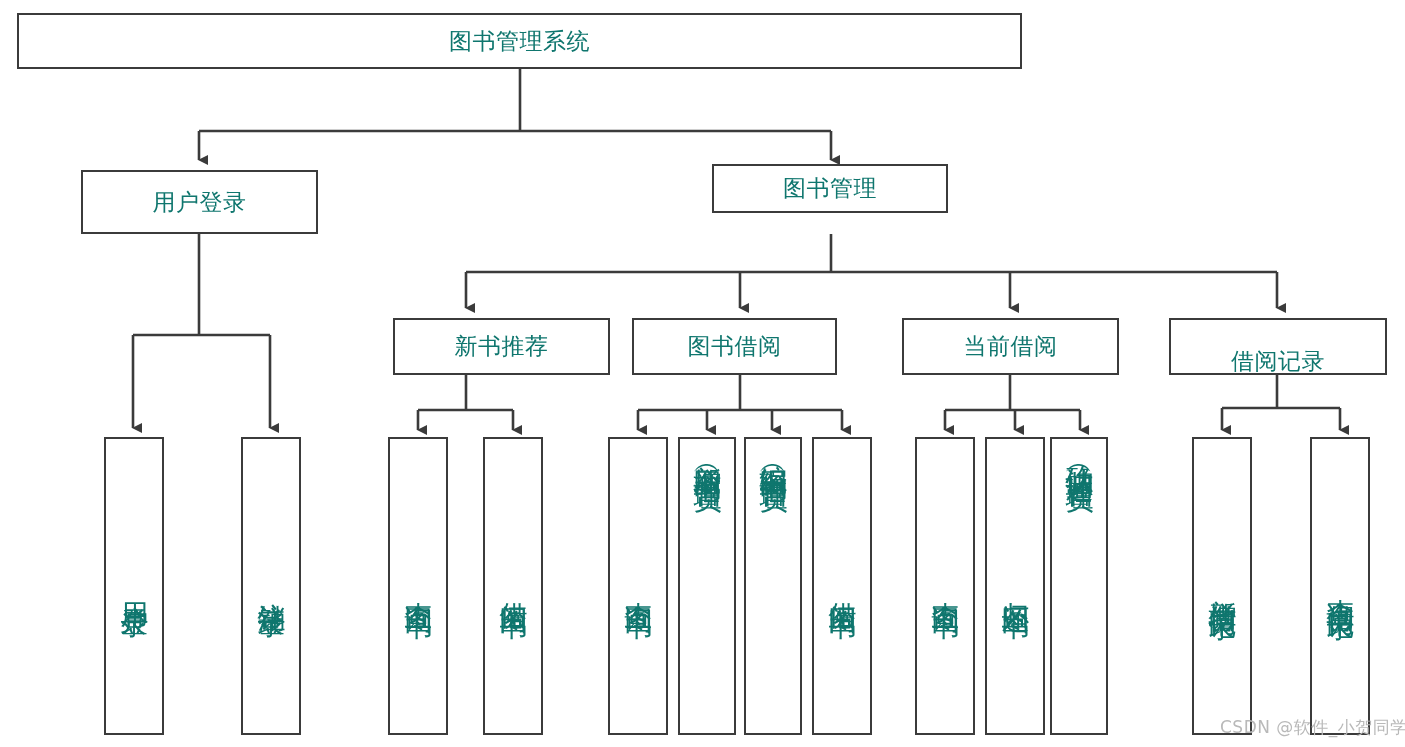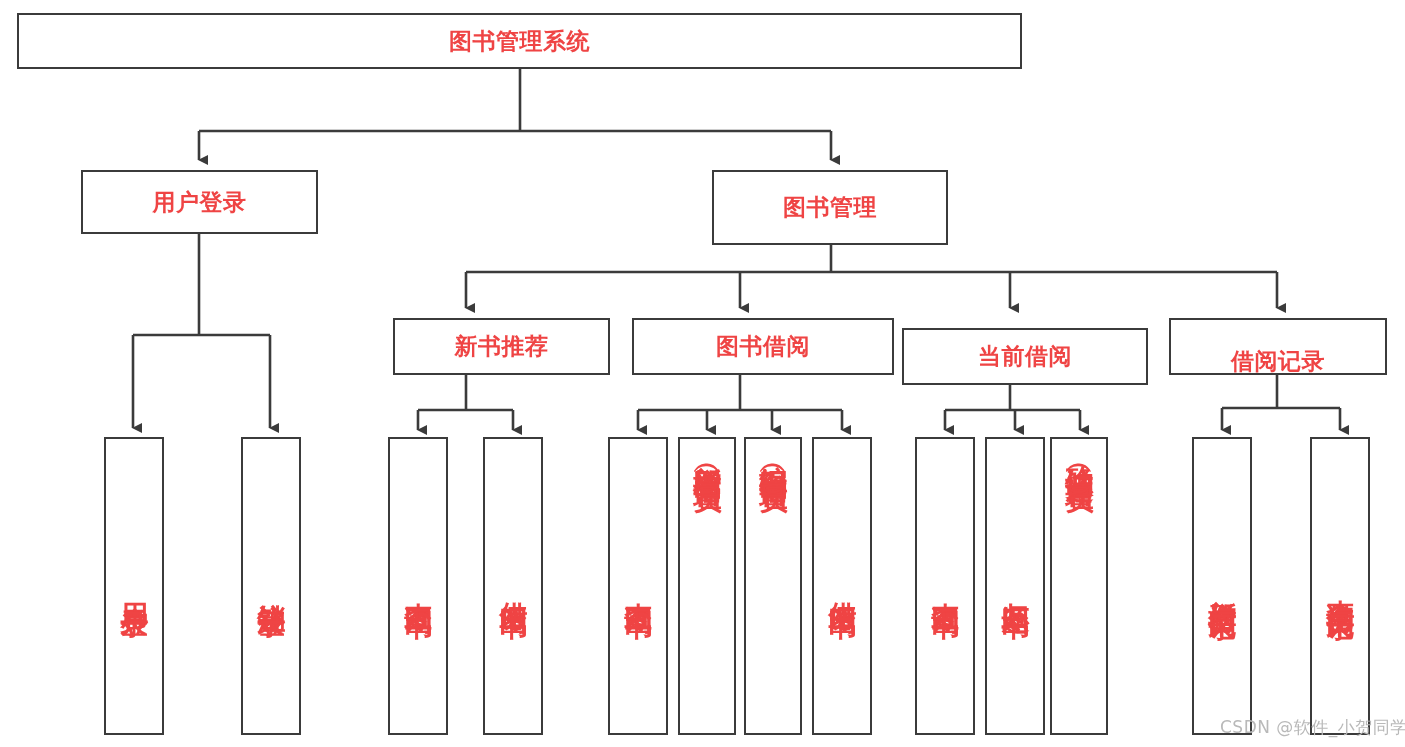--- a/index.html
+++ b/index.html
@@ -28,22 +28,21 @@
     pointer-events: none;
   }
   .node {
     position: absolute;
     box-sizing: border-box;
     border: 2.5px solid #3b3b3b;
     background: #ffffff;
     display: flex;
     align-items: center;
     justify-content: center;
-    color: #ef4444;
-    font-weight: bold;
+    color: #0f766e;
   }
   .node .label {
     display: block;
     text-align: center;
     line-height: 1.0;
     white-space: nowrap;
   }
   
   .node.horiz .label {
     font-size: 23px;
@@ -130,33 +129,33 @@
   </svg>
 
   <div class="node horiz" style="left:17px; top:13px; width:1005px; height:56px;">
     <span class="label">图书管理系统</span>
   </div>
 
   <div class="node horiz" style="left:81px; top:170px; width:237px; height:64px;">
     <span class="label">用户登录</span>
   </div>
 
-  <div class="node horiz" style="left:712px; top:170px; width:236px; height:75px;">
+  <div class="node horiz" style="left:712px; top:164px; width:236px; height:49px;">
     <span class="label">图书管理</span>
   </div>
 
   <div class="node horiz" style="left:361px; top:318px; width:217px; height:57px;margin-left:32px;">
     <span class="label">新书推荐</span>
   </div>
 
-  <div class="node horiz" style="left:632px; top:318px; width:262px; height:57px;">
+  <div class="node horiz" style="left:632px; top:318px; width:205px; height:57px;">
     <span class="label">图书借阅</span>
   </div>
 
-  <div class="node horiz" style="left:902px; top:328px; width:246px; height:57px;">
+  <div class="node horiz" style="left:902px; top:318px; width:217px; height:57px;">
     <span class="label">当前借阅</span>
   </div>
 
   <div class="node horiz" style="left:1169px; top:318px; width:218px; height:57px;align-items:flex-end;">
     <span class="label">借阅记录</span>
   </div>
 
   <div class="node vert mid" style="left:104px; top:437px; width:60px; height:298px;">
     <span class="label">用户登录</span>
   </div>

